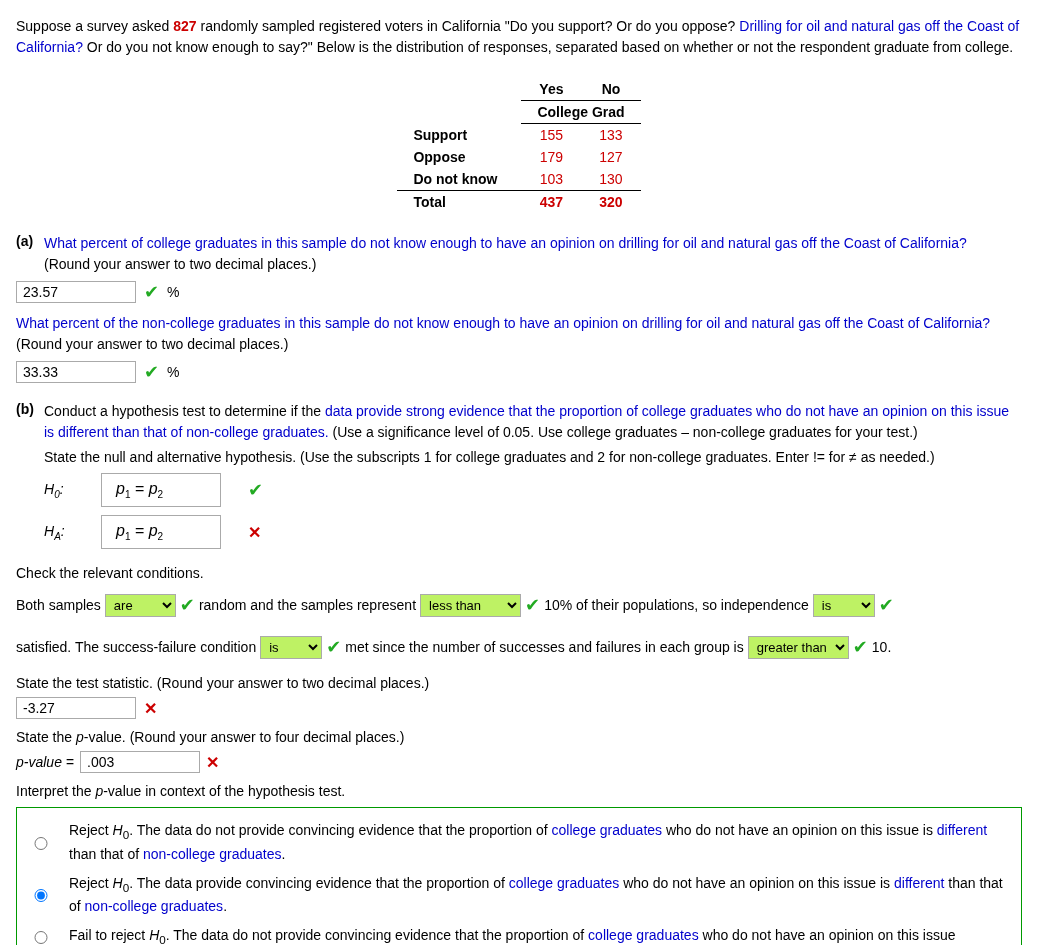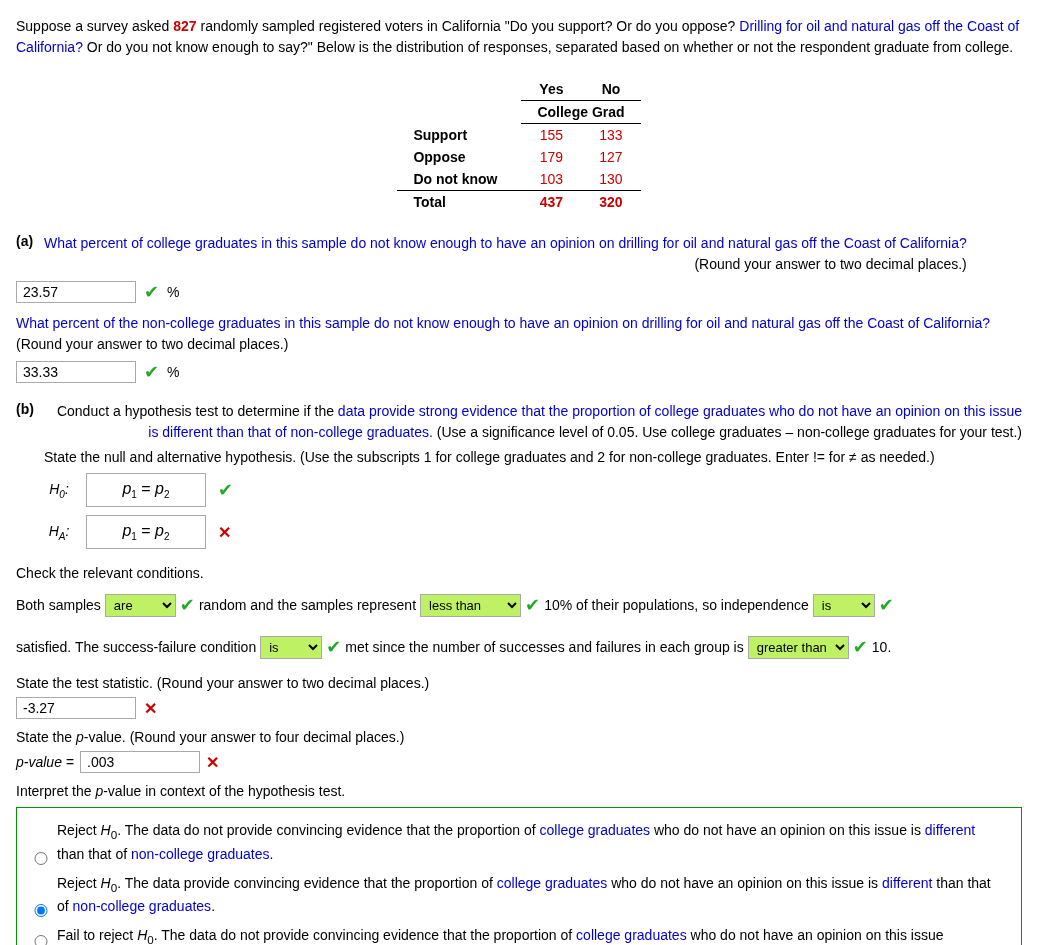--- a/index.html
+++ b/index.html
@@ -57,21 +57,20 @@
       gap: 8px;
       margin-bottom: 6px;
     }
     .section-letter {
       font-weight: bold;
       min-width: 20px;
     }
     .question-text {
       line-height: 1.5;
       color: #000;
-      text-align: right;
     }
     .question-text .blue { color: #0000cc; }
 
     
     .input-row {
       display: flex;
       align-items: center;
       gap: 8px;
       margin: 6px 0 10px 0;
     }
@@ -91,23 +90,22 @@
       font-weight: bold;
     }
     .unit-label {
       font-size: 14px;
     }
 
     
     .hyp-row {
       display: flex;
       align-items: center;
-      gap: 12px;
+      gap: 27px;
       margin: 8px 0;
-      text-align: center;
     }
     .hyp-label {
       font-style: italic;
       font-size: 14px;
       min-width: 30px;
     }
     .hyp-box {
       border: 1px solid #aaa;
       padding: 6px 14px;
       font-size: 16px;
@@ -132,22 +130,22 @@
     }
     
     
     .radio-container {
       border: 1px solid #009900;
       padding: 12px 16px;
       margin-top: 8px;
     }
     .radio-option {
       display: flex;
-      align-items: flex-end;
-      gap: 8px;
+      align-items: center;
+      gap: 20px;
       margin-bottom: 8px;
       line-height: 1.5;
     }
     .radio-option:last-child { margin-bottom: 0; }
     .radio-input {
       margin-top: 2px;
       min-width: 16px;
     }
     .radio-text { line-height: 1.5; }
     .radio-text .blue { color: #0000cc; }

